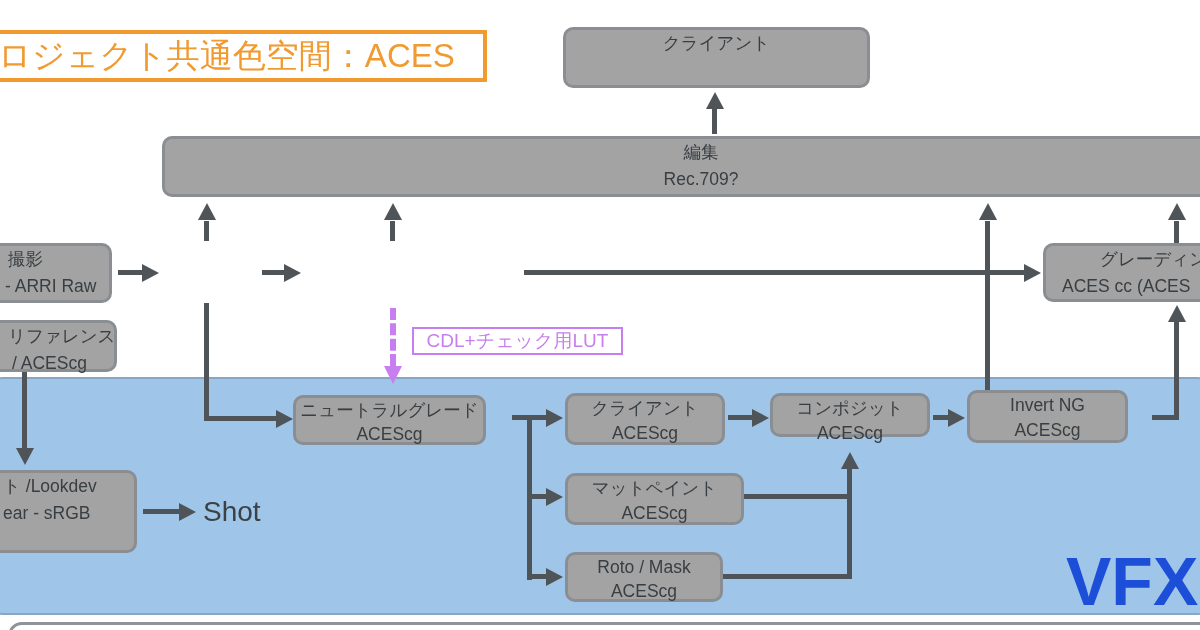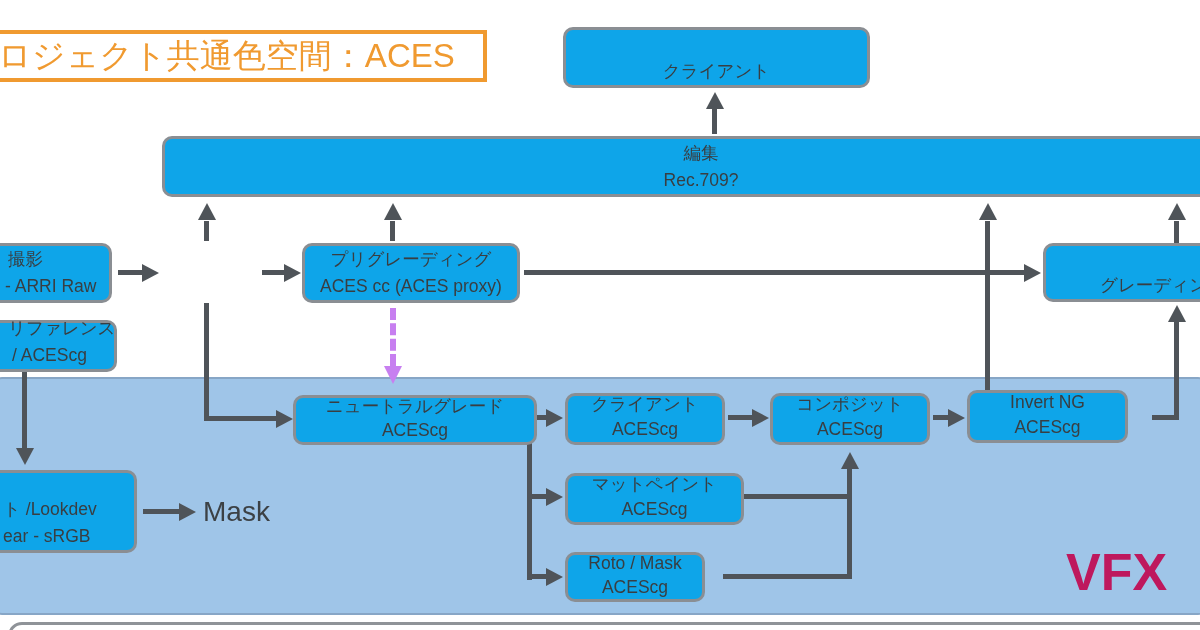--- a/index.html
+++ b/index.html
@@ -17,23 +17,23 @@
     box-sizing:border-box;
   }
   .bottom-cut-box{
     position:absolute;left:8px;top:622px;width:1232px;height:40px;
     background:#ffffff;border:3px solid #8F9398;border-radius:14px;
     box-sizing:border-box;
   }
 
   
   .node{
-    position:absolute;background:#0ea5e9;border:3px solid #8A8E93;
+    position:absolute;background:#a3a3a3;border:3px solid #8A8E93;
     border-radius:10px;box-sizing:border-box;
-    display:flex;flex-direction:column;justify-content:flex-end;align-items:center;
+    display:flex;flex-direction:column;justify-content:flex-start;align-items:center;
     font-size:17.5px;line-height:27px;color:#393E42;text-align:center;
     white-space:nowrap;
   }
   .node.align-left{align-items:flex-start;text-align:left;}
   .node .ln{display:block;}
 
   
   .title-box{
     position:absolute;left:-60px;top:30px;width:547px;height:52px;
     border:4px solid #F09A30;background:#fff;box-sizing:border-box;
@@ -54,21 +54,21 @@
   .v{position:absolute;width:5px;background:#4F5459;}
   .ah{position:absolute;width:0;height:0;border-style:solid;}
   .ah.up{border-width:0 9px 17px 9px;border-color:transparent transparent #4F5459 transparent;}
   .ah.down{border-width:17px 9px 0 9px;border-color:#4F5459 transparent transparent transparent;}
   .ah.right{border-width:9px 0 9px 17px;border-color:transparent transparent transparent #4F5459;}
   .v.dashed-purple{width:0;background:none;border-left:6px dashed #C77FF0;}
   .ah.down-purple{border-width:18px 9px 0 9px;border-color:#C77FF0 transparent transparent transparent;}
 
   
   .shot-label{position:absolute;left:203px;top:496px;font-size:28px;color:#3C4145;}
-  .vfx-label{position:absolute;left:1066px;top:542px;font-size:52px;font-weight:700;color:#be185d;letter-spacing:0;}
+  .vfx-label{position:absolute;left:1066px;top:542px;font-size:68px;font-weight:700;color:#1d4ed8;letter-spacing:0;}
 </style>
 </head>
 <body>
 
 <div id="stage">
 
   <div class="vfx-region"></div>
   <div class="bottom-cut-box"></div>
 
   <div class="v" style="left:712px;top:108px;height:26px;"></div>
@@ -139,70 +139,70 @@
     <span class="ln">編集</span>
     <span class="ln">Rec.709?</span>
   </div>
 
   <div class="node align-left" style="left:-45px;top:243px;width:157px;height:60px;">
     <span class="ln" style="padding-left:50px;">撮影</span>
     <span class="ln" style="padding-left:47px;">- ARRI Raw</span>
   </div>
 
 
-  <div class="node" style="left:302px;top:243px;width:218px;height:60px;">
-    <span class="ln">プリグレーディング</span>
-    <span class="ln">ACES cc (ACES proxy)</span>
-  </div>
 
   <div class="node align-left" style="left:1043px;top:243px;width:200px;height:59px;">
     <span class="ln" style="padding-left:54px;">グレーディン</span>
+    <span class="ln" style="padding-left:16px;">ACES cc (ACES</span>
   </div>
 
   <div class="node align-left" style="left:-40px;top:320px;width:157px;height:52px;">
     <span class="ln" style="padding-left:45px;">リファレンス</span>
     <span class="ln" style="padding-left:49px;">/ ACEScg</span>
   </div>
 
   <div class="node align-left" style="left:-60px;top:470px;width:197px;height:83px;">
     <span class="ln" style="padding-left:60px;">ト /Lookdev</span>
     <span class="ln" style="padding-left:60px;">ear - sRGB</span>
   </div>
 
-  <div class="node" style="left:293px;top:395px;width:244px;height:50px;line-height:24px;">
+  <div class="node" style="left:293px;top:395px;width:193px;height:50px;line-height:24px;">
     <span class="ln">ニュートラルグレード</span>
     <span class="ln">ACEScg</span>
   </div>
 
   <div class="node" style="left:565px;top:393px;width:160px;height:52px;line-height:25px;">
     <span class="ln">クライアント</span>
     <span class="ln">ACEScg</span>
   </div>
 
   <div class="node" style="left:565px;top:473px;width:179px;height:52px;line-height:25px;">
     <span class="ln">マットペイント</span>
     <span class="ln">ACEScg</span>
   </div>
 
-  <div class="node" style="left:565px;top:552px;width:140px;height:50px;line-height:24px;">
+  <div class="node" style="left:565px;top:552px;width:158px;height:50px;line-height:24px;">
     <span class="ln">Roto / Mask</span>
     <span class="ln">ACEScg</span>
   </div>
 
-  <div class="node" style="left:770px;top:393px;width:160px;height:52px;line-height:25px;">
+  <div class="node" style="left:770px;top:393px;width:160px;height:44px;line-height:25px;">
     <span class="ln">コンポジット</span>
     <span class="ln">ACEScg</span>
   </div>
 
   <div class="node" style="left:967px;top:390px;width:161px;height:53px;line-height:25px;">
     <span class="ln">Invert NG</span>
     <span class="ln">ACEScg</span>
   </div>
 
   <div class="title-box">
     <span>ロジェクト共通色空間：ACES</span>
   </div>
 
-
-  <div class="shot-label">Mask</div>
+  <div class="lut-note">
+    <span>CDL+チェック用LUT</span>
+  </div>
+
+  <div class="shot-label">Shot</div>
   <div class="vfx-label">VFX</div>
 
 </div>
 
 </body></html>

